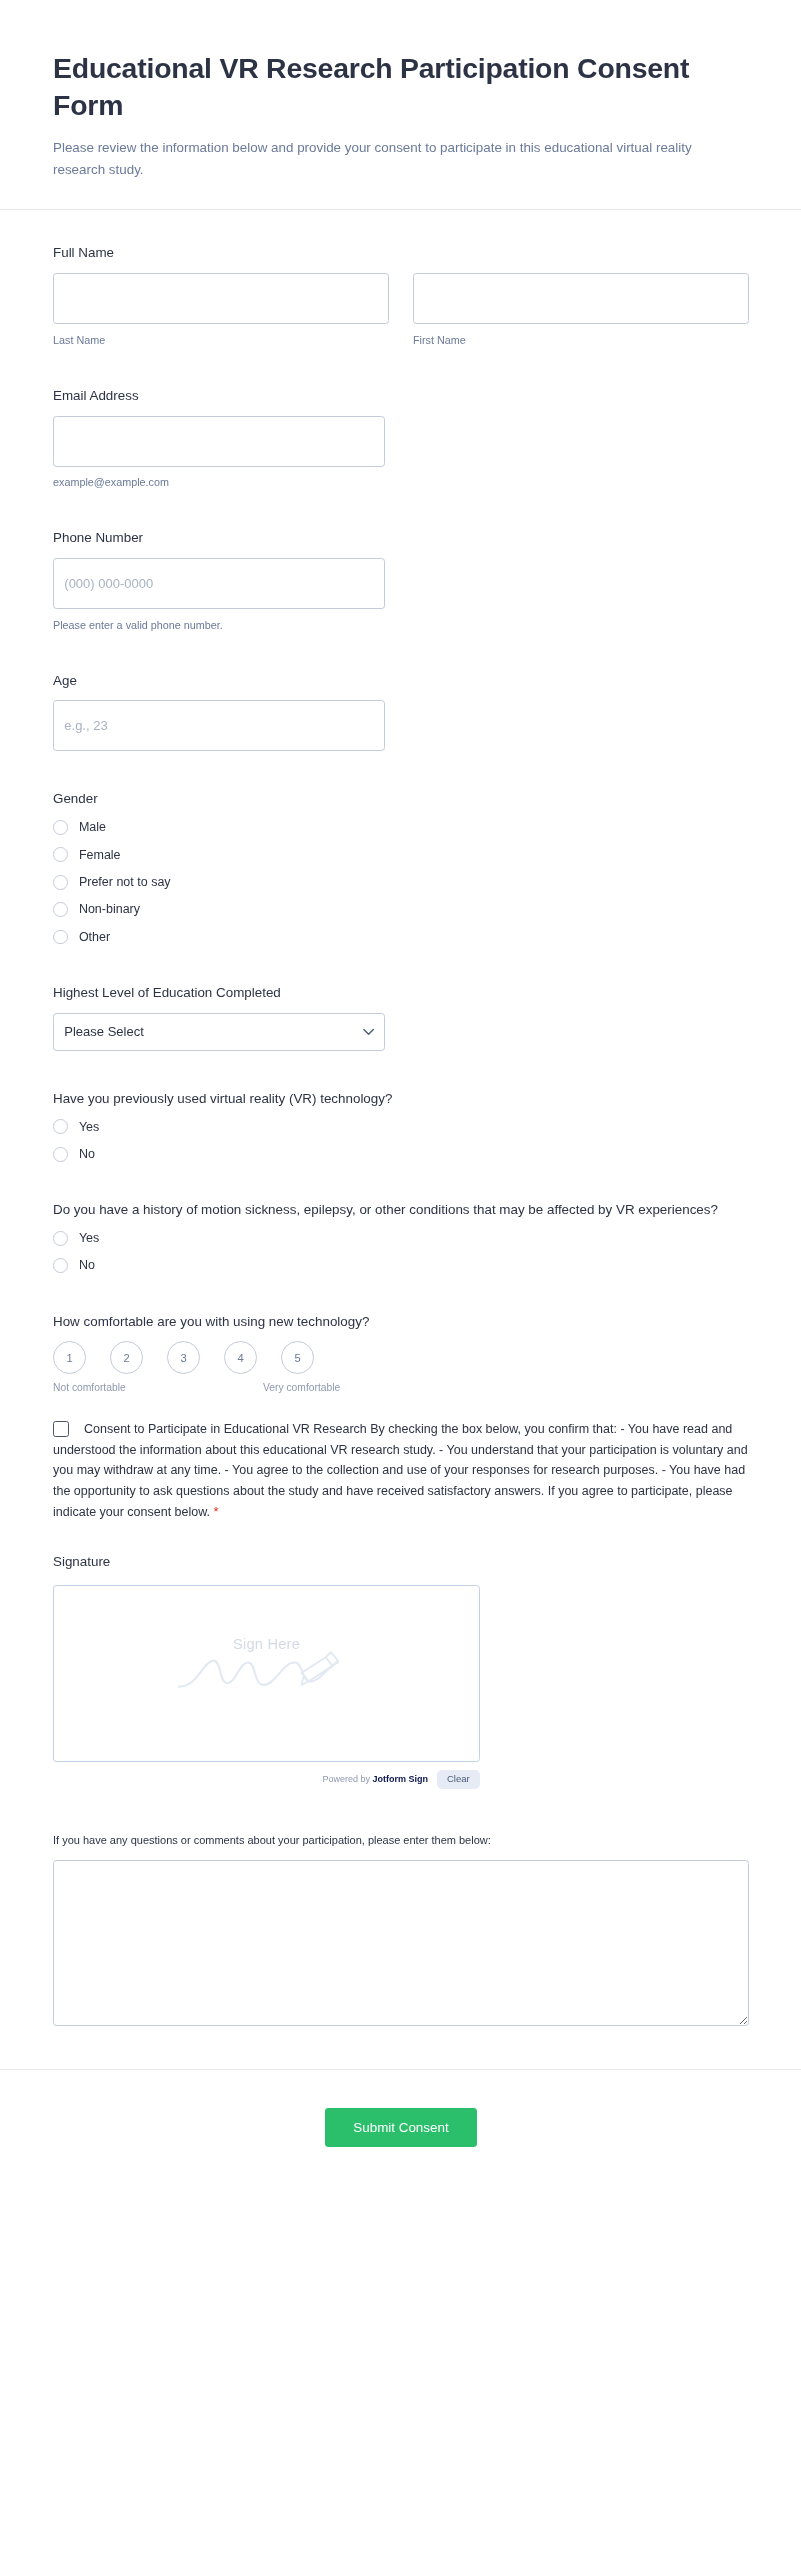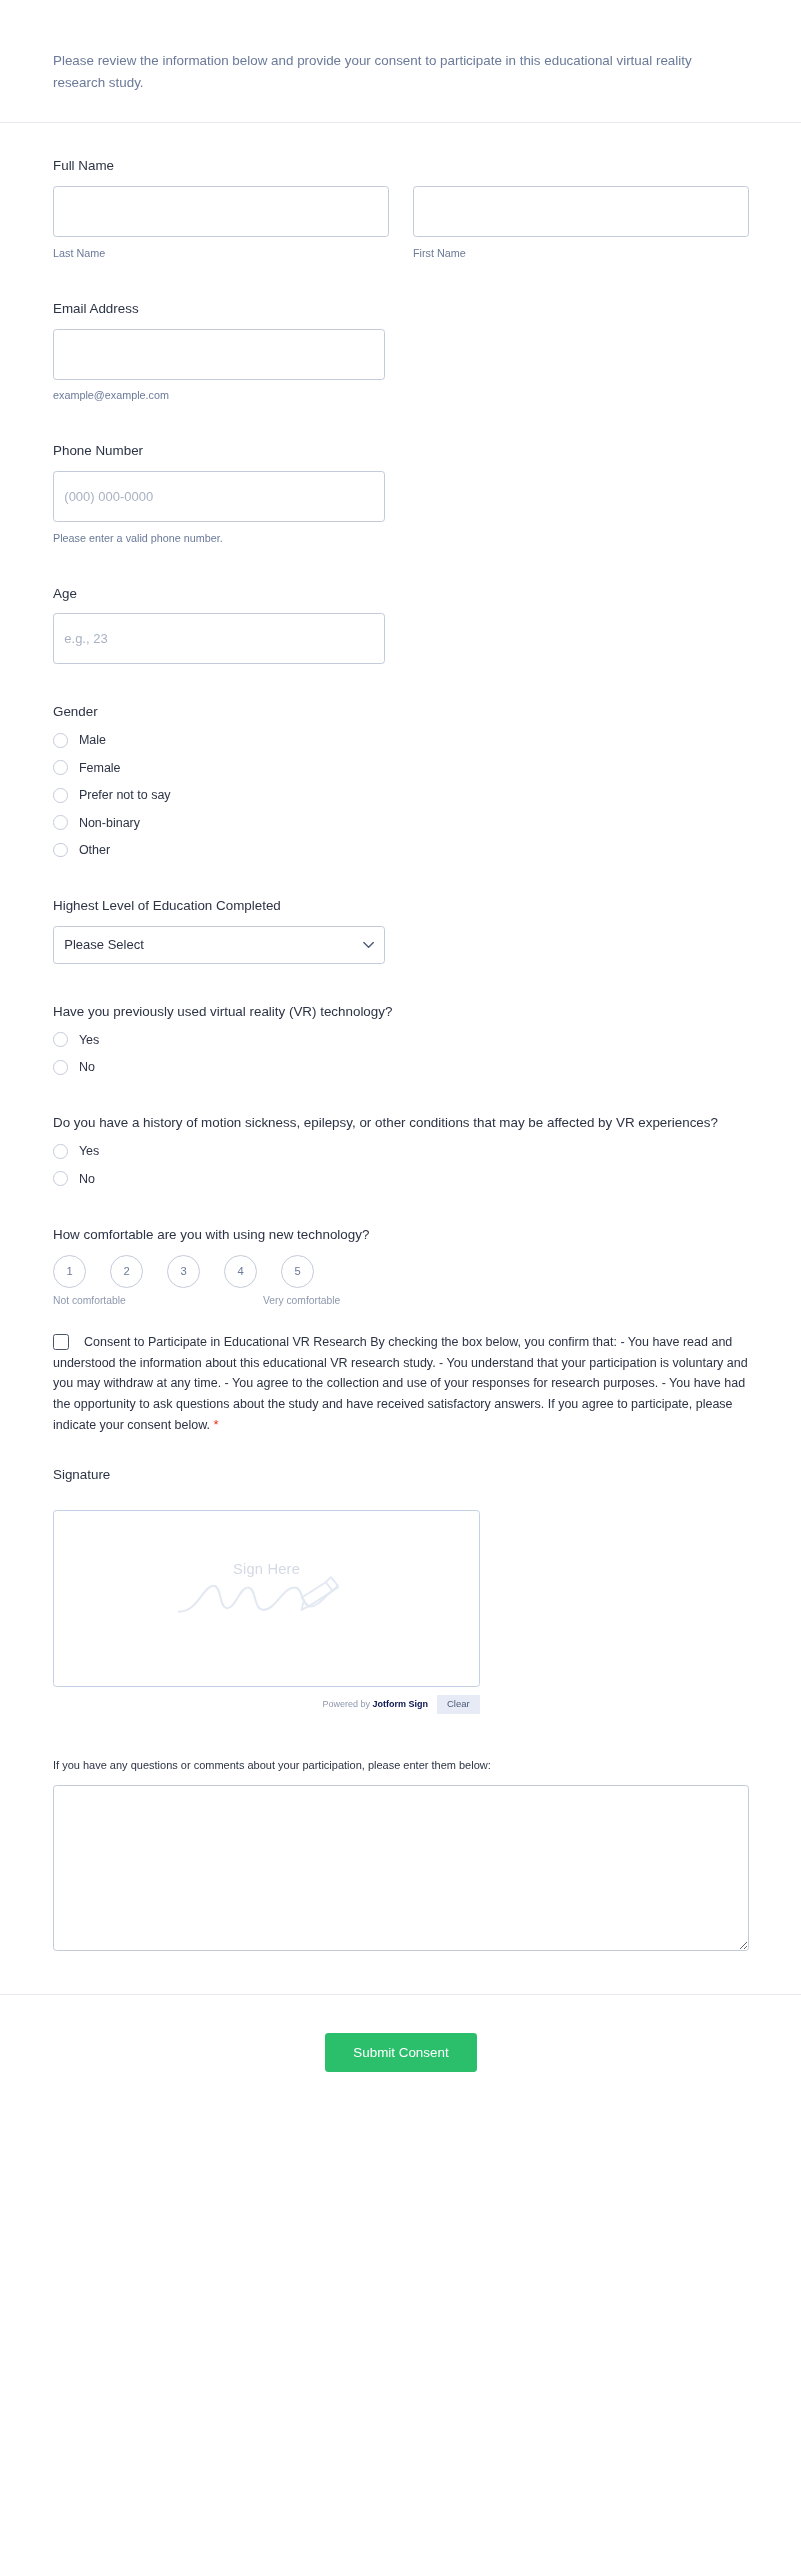--- a/index.html
+++ b/index.html
@@ -194,21 +194,21 @@
     background: #fff;
     cursor: pointer;
   }
   .consent-text .req { color: #e6341c; margin-left: 3.4px; font-size: 13px; }
 
   
   .sig-label {
     display: block;
     font-size: 13.4px;
     color: #2c3345;
-    margin-bottom: 28px;
+    margin-bottom: 16px;
   }
   .sig-pad {
     width: 427px;
     max-width: 100%;
     height: 177px;
     border: 0.9px solid #c3d0e5;
     border-radius: 3.4px;
     background: #fff;
     position: relative;
     overflow: hidden;
@@ -245,21 +245,21 @@
     font-size: 9px;
     color: #8e99af;
     white-space: nowrap;
   }
   .powered .brand { color: #0a1551; font-weight: 700; }
   .clear-btn {
     font-size: 9.5px;
     color: #4b5a78;
     background: #e6ebf5;
     border: none;
-    border-radius: 0;
+    border-radius: 5px;
     padding: 4.3px 10.3px 5.2px 10.3px;
     font-family: "Liberation Sans", sans-serif;
     cursor: pointer;
     line-height: 1;
   }
 
   
   .ta-label {
     display: block;
     font-size: 11px;
@@ -303,20 +303,21 @@
     cursor: pointer;
     line-height: 1;
   }
 
   .gap-lg { height: 12px; }
 </style>
 </head>
 <body>
 
 <div class="form-header">
+  <h1 class="form-title">Educational VR Research Participation Consent Form</h1>
   <p class="form-subtitle">Please review the information below and provide your consent to participate in this educational virtual reality research study.</p>
 </div>
 
 <div class="form-body">
 
   <div class="field-block">
     <label class="field-label">Full Name</label>
     <div class="name-row">
       <div class="name-col">
         <input class="txt-input" type="text" placeholder="" style="">

